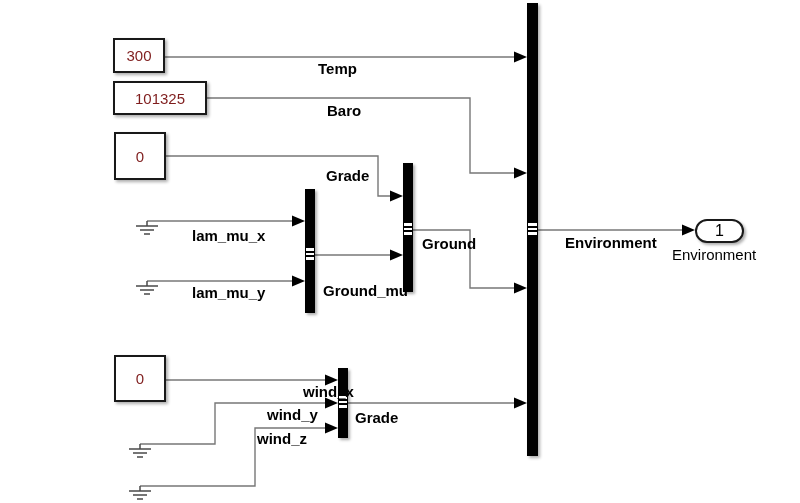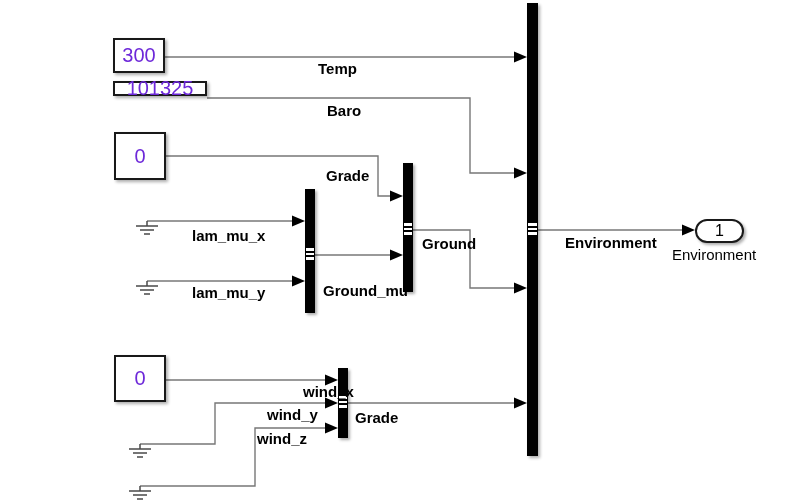--- a/index.html
+++ b/index.html
@@ -9,21 +9,21 @@
   }
   .wire-layer { position:absolute; left:0; top:0; width:800px; height:503px; }
   .wire { stroke:#777777; stroke-width:1.4; fill:none; }
   .arrow { fill:#000000; stroke:none; }
   .gnd { stroke:#4a4a4a; stroke-width:1.5; fill:none; }
   .blk {
     position:absolute; box-sizing:border-box; background:#ffffff;
     border:2px solid #191919; box-shadow:2px 2px 3px rgba(0,0,0,0.32);
     display:flex; align-items:center; justify-content:center;
   }
-  .const-val { font-size:20px; color:#6d28d9; }
+  .const-val { font-size:15px; color:#7f1d1d; }
   .mux {
     position:absolute; background:#000000;
     box-shadow:2px 2px 3px rgba(0,0,0,0.32);
   }
   .tick { position:absolute; left:1px; right:1px; height:2.5px; background:#ffffff; }
   .wire-label {
     position:absolute; font-size:15px; line-height:1.1;
     white-space:nowrap; color:#000;font-weight:bold;
   }
   .outport { border-radius:12px; border-width:2px; }
@@ -108,21 +108,21 @@
     </g>
     <g>
       <path class="gnd" d="M140,486 L140,491 M129,491 L151,491 M133,495 L147,495 M137,499 L143,499"></path>
     </g>
   </svg>
 
   <div class="blk" style="left:113px; top:38px; width:52px; height:35px;">
     <span class="const-val">300</span>
   </div>
 
-  <div class="blk" style="left:113px; top:81px; width:94px; height:15px;">
+  <div class="blk" style="left:113px; top:81px; width:94px; height:34px;">
     <span class="const-val">101325</span>
   </div>
 
   <div class="blk" style="left:114px; top:132px; width:52px; height:48px;">
     <span class="const-val">0</span>
   </div>
 
   <div class="blk" style="left:114px; top:355px; width:52px; height:47px;">
     <span class="const-val">0</span>
   </div>

